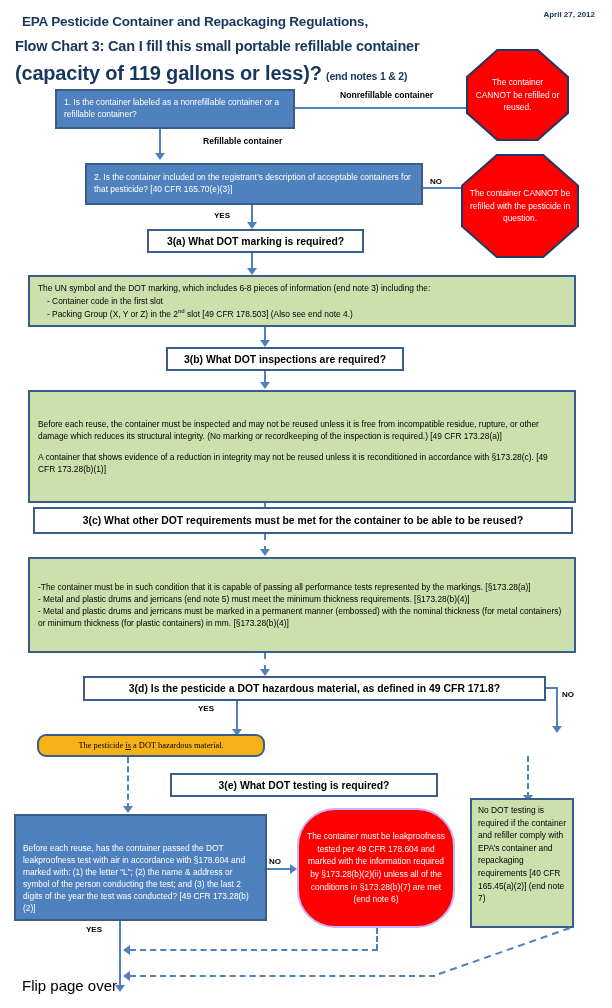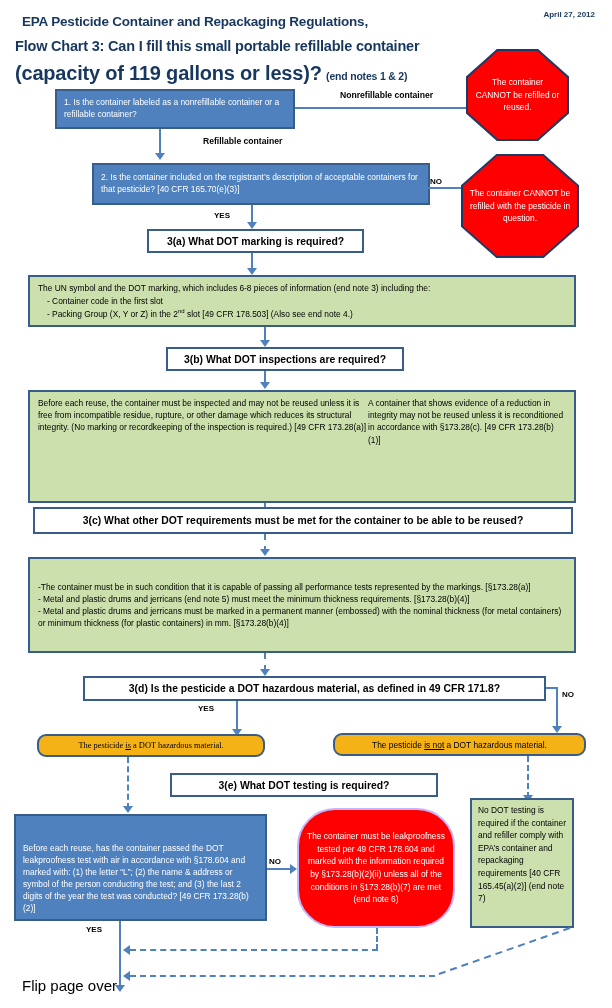--- a/index.html
+++ b/index.html
@@ -179,21 +179,21 @@
   <div class="abs octagon-outer" style="left:466px;top:49px;width:103px;height:92px;">
     <div class="octagon-inner">
       <span>The container CANNOT be refilled or reused.</span>
     </div>
   </div>
 
   <div class="v-line" style="left:159px;top:129px;height:27px;"></div>
   <div class="arrow-down" style="left:155px;top:153px;"></div>
   <div class="edge-label-plain" style="left:163px;top:136px;">Refillable container</div>
 
-  <div class="abs box box-blue" style="left:92px;top:163px;width:338px;height:42px;">
+  <div class="abs box box-blue" style="left:85px;top:163px;width:338px;height:42px;">
     <span>2.  Is the container included on the registrant’s description of acceptable containers for that pesticide?  [40 CFR 165.70(e)(3)]</span>
   </div>
 
   <div class="h-line" style="left:423px;top:187px;width:49px;"></div>
   <div class="arrow-right" style="left:470px;top:183px;"></div>
   <div class="edge-label" style="left:430px;top:177px;">NO</div>
 
   <div class="abs octagon-outer" style="left:461px;top:154px;width:118px;height:104px;">
     <div class="octagon-inner">
       <span>The container CANNOT be refilled with the pesticide in question.</span>
@@ -222,21 +222,21 @@
   <div class="v-line" style="left:264px;top:327px;height:16px;"></div>
   <div class="arrow-down" style="left:260px;top:340px;"></div>
 
   <div class="abs box box-white" style="left:166px;top:347px;width:238px;height:24px;">
     <span>3(b) What DOT inspections are required?</span>
   </div>
 
   <div class="v-line" style="left:264px;top:371px;height:14px;"></div>
   <div class="arrow-down" style="left:260px;top:382px;"></div>
 
-  <div class="abs box box-green" style="left:28px;top:390px;width:548px;height:113px;flex-direction:row;justify-content:center;">
+  <div class="abs box box-green" style="left:28px;top:390px;width:548px;height:113px;flex-direction:column;justify-content:center;">
     <span style="margin-bottom:9px;">Before each reuse, the container must be inspected and may not be reused unless it is free from incompatible residue, rupture, or other damage which reduces its structural integrity.  (No marking or recordkeeping of the inspection is required.)  [49 CFR 173.28(a)]</span>
     <span>A container that shows evidence of a reduction in integrity may not be reused unless it is reconditioned in accordance with §173.28(c).  [49 CFR 173.28(b)(1)]</span>
   </div>
 
   <div class="v-dash" style="left:264px;top:503px;height:12px;"></div>
   <div class="arrow-down" style="left:260px;top:512px;"></div>
 
   <div class="abs box box-white" style="left:33px;top:507px;width:540px;height:27px;">
     <span>3(c) What other DOT requirements must be met for the container to be able to be reused?</span>
   </div>
@@ -265,25 +265,20 @@
   <div class="v-line" style="left:236px;top:701px;height:31px;"></div>
   <div class="arrow-down" style="left:232px;top:729px;"></div>
   <div class="edge-label" style="left:198px;top:704px;">YES</div>
 
   <div class="abs box box-orange" style="left:37px;top:734px;width:228px;height:23px;font-family:Liberation Serif, serif;">
     <span class="nowrap">
       <span>The pesticide </span><u>is</u><span> a DOT hazardous material.</span>
     </span>
   </div>
 
-  <div class="abs box box-orange" style="left:333px;top:733px;width:253px;height:23px;">
-    <span class="nowrap">
-      <span>The pesticide </span><u>is not</u><span> a DOT hazardous material.</span>
-    </span>
-  </div>
 
   <div class="abs box box-white" style="left:170px;top:773px;width:268px;height:24px;">
     <span>3(e) What DOT testing is required?</span>
   </div>
 
   <div class="v-dash" style="left:127px;top:757px;height:52px;"></div>
   <div class="arrow-down" style="left:123px;top:806px;"></div>
 
   <div class="v-dash" style="left:527px;top:756px;height:42px;"></div>
   <div class="arrow-down" style="left:523px;top:795px;"></div>

